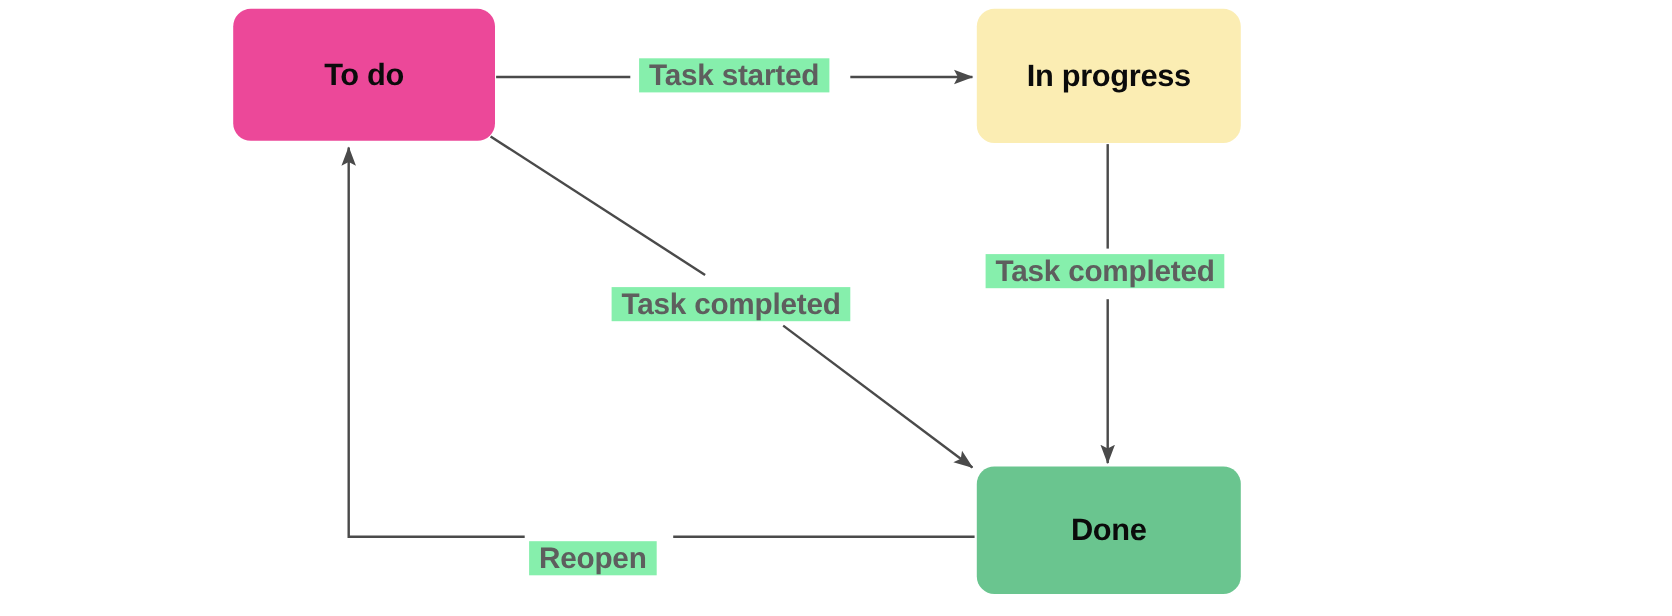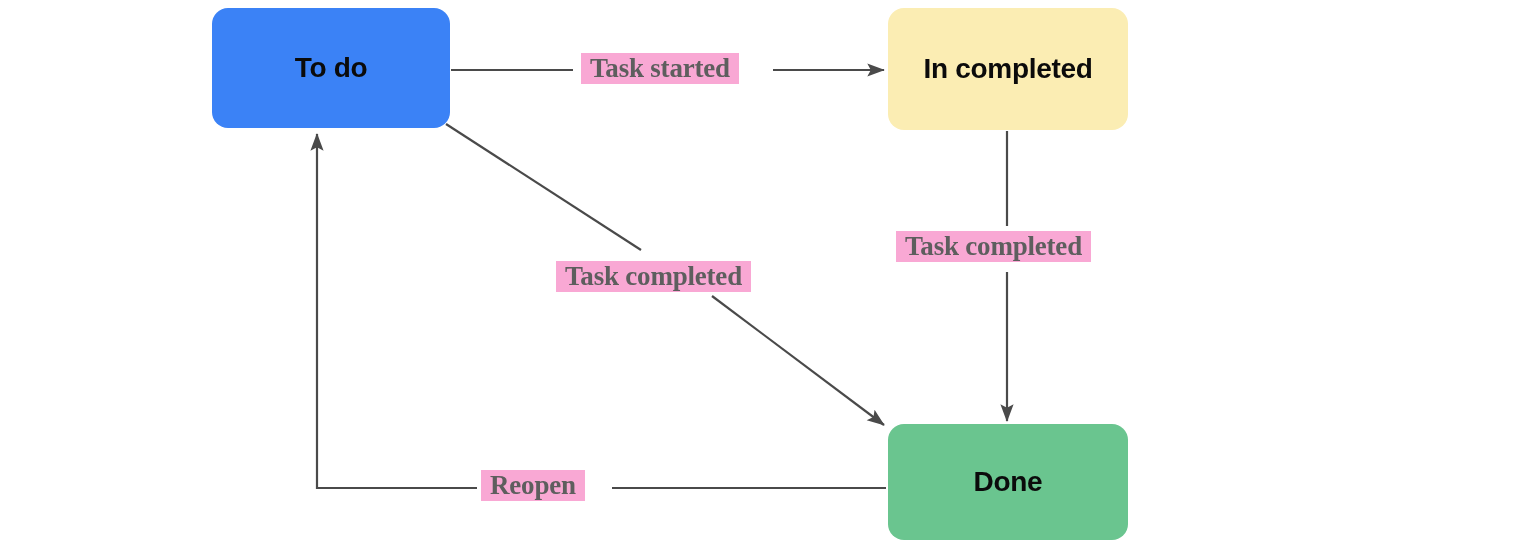--- a/index.html
+++ b/index.html
@@ -55,44 +55,44 @@
     height: 122px;
   }
   #node-done {
     left: 888px;
     top: 424px;
     width: 240px;
     height: 116px;
   }
   .edge-label {
     position: absolute;
-    font-family: Liberation Serif, serif;
+    font-family: Liberation Sans, sans-serif;
     font-weight: bold;
     font-size: 27px;
     color: #5e5e5e;
     letter-spacing: -0.2px;
     white-space: nowrap;
-    background: #f9a8d4;
+    background: #86efac;
     padding: 0 9px;
   }
   #label-task-started {
     left: 581px;
     top: 53px;
   }
   #label-task-completed-diagonal {
     left: 556px;
     top: 261px;
   }
   #label-task-completed-vertical {
     left: 896px;
     top: 231px;
   }
   #label-reopen {
     left: 481px;
-    top: 470px;
+    top: 492px;
   }
 </style>
 </head>
 <body>
 
 <div id="diagram-root">
 
   <svg id="edge-layer" viewBox="0 0 1520 560" width="1520" height="560" xmlns="http://www.w3.org/2000/svg">
     <defs>
       <marker id="arrowhead" markerWidth="9" markerHeight="9" refX="7.6" refY="3.6" orient="auto" markerUnits="strokeWidth">
@@ -114,26 +114,26 @@
       <line x1="1007" y1="131" x2="1007" y2="226" stroke="#4a4a4a" stroke-width="2.2"></line>
       <line x1="1007" y1="272" x2="1007" y2="421" stroke="#4a4a4a" stroke-width="2.2" marker-end="url(#arrowhead)"></line>
     </g>
 
     <g>
       <path d="M886,488 L612,488" fill="none" stroke="#4a4a4a" stroke-width="2.2"></path>
       <path d="M477,488 L317,488 L317,134" fill="none" stroke="#4a4a4a" stroke-width="2.2" marker-end="url(#arrowhead)"></path>
     </g>
   </svg>
 
-  <div class="state-node" id="node-todo" style="background:#3b82f6">
+  <div class="state-node" id="node-todo" style="background:#ec4899">
     <span class="state-node-label">To do</span>
   </div>
 
   <div class="state-node" id="node-inprogress" style="background:#fbedb3">
-    <span class="state-node-label">In completed</span>
+    <span class="state-node-label">In progress</span>
   </div>
 
   <div class="state-node" id="node-done" style="background:#6ac58f">
     <span class="state-node-label">Done</span>
   </div>
 
   <div class="edge-label" id="label-task-started">Task started</div>
 
   <div class="edge-label" id="label-task-completed-diagonal">Task completed</div>
 

